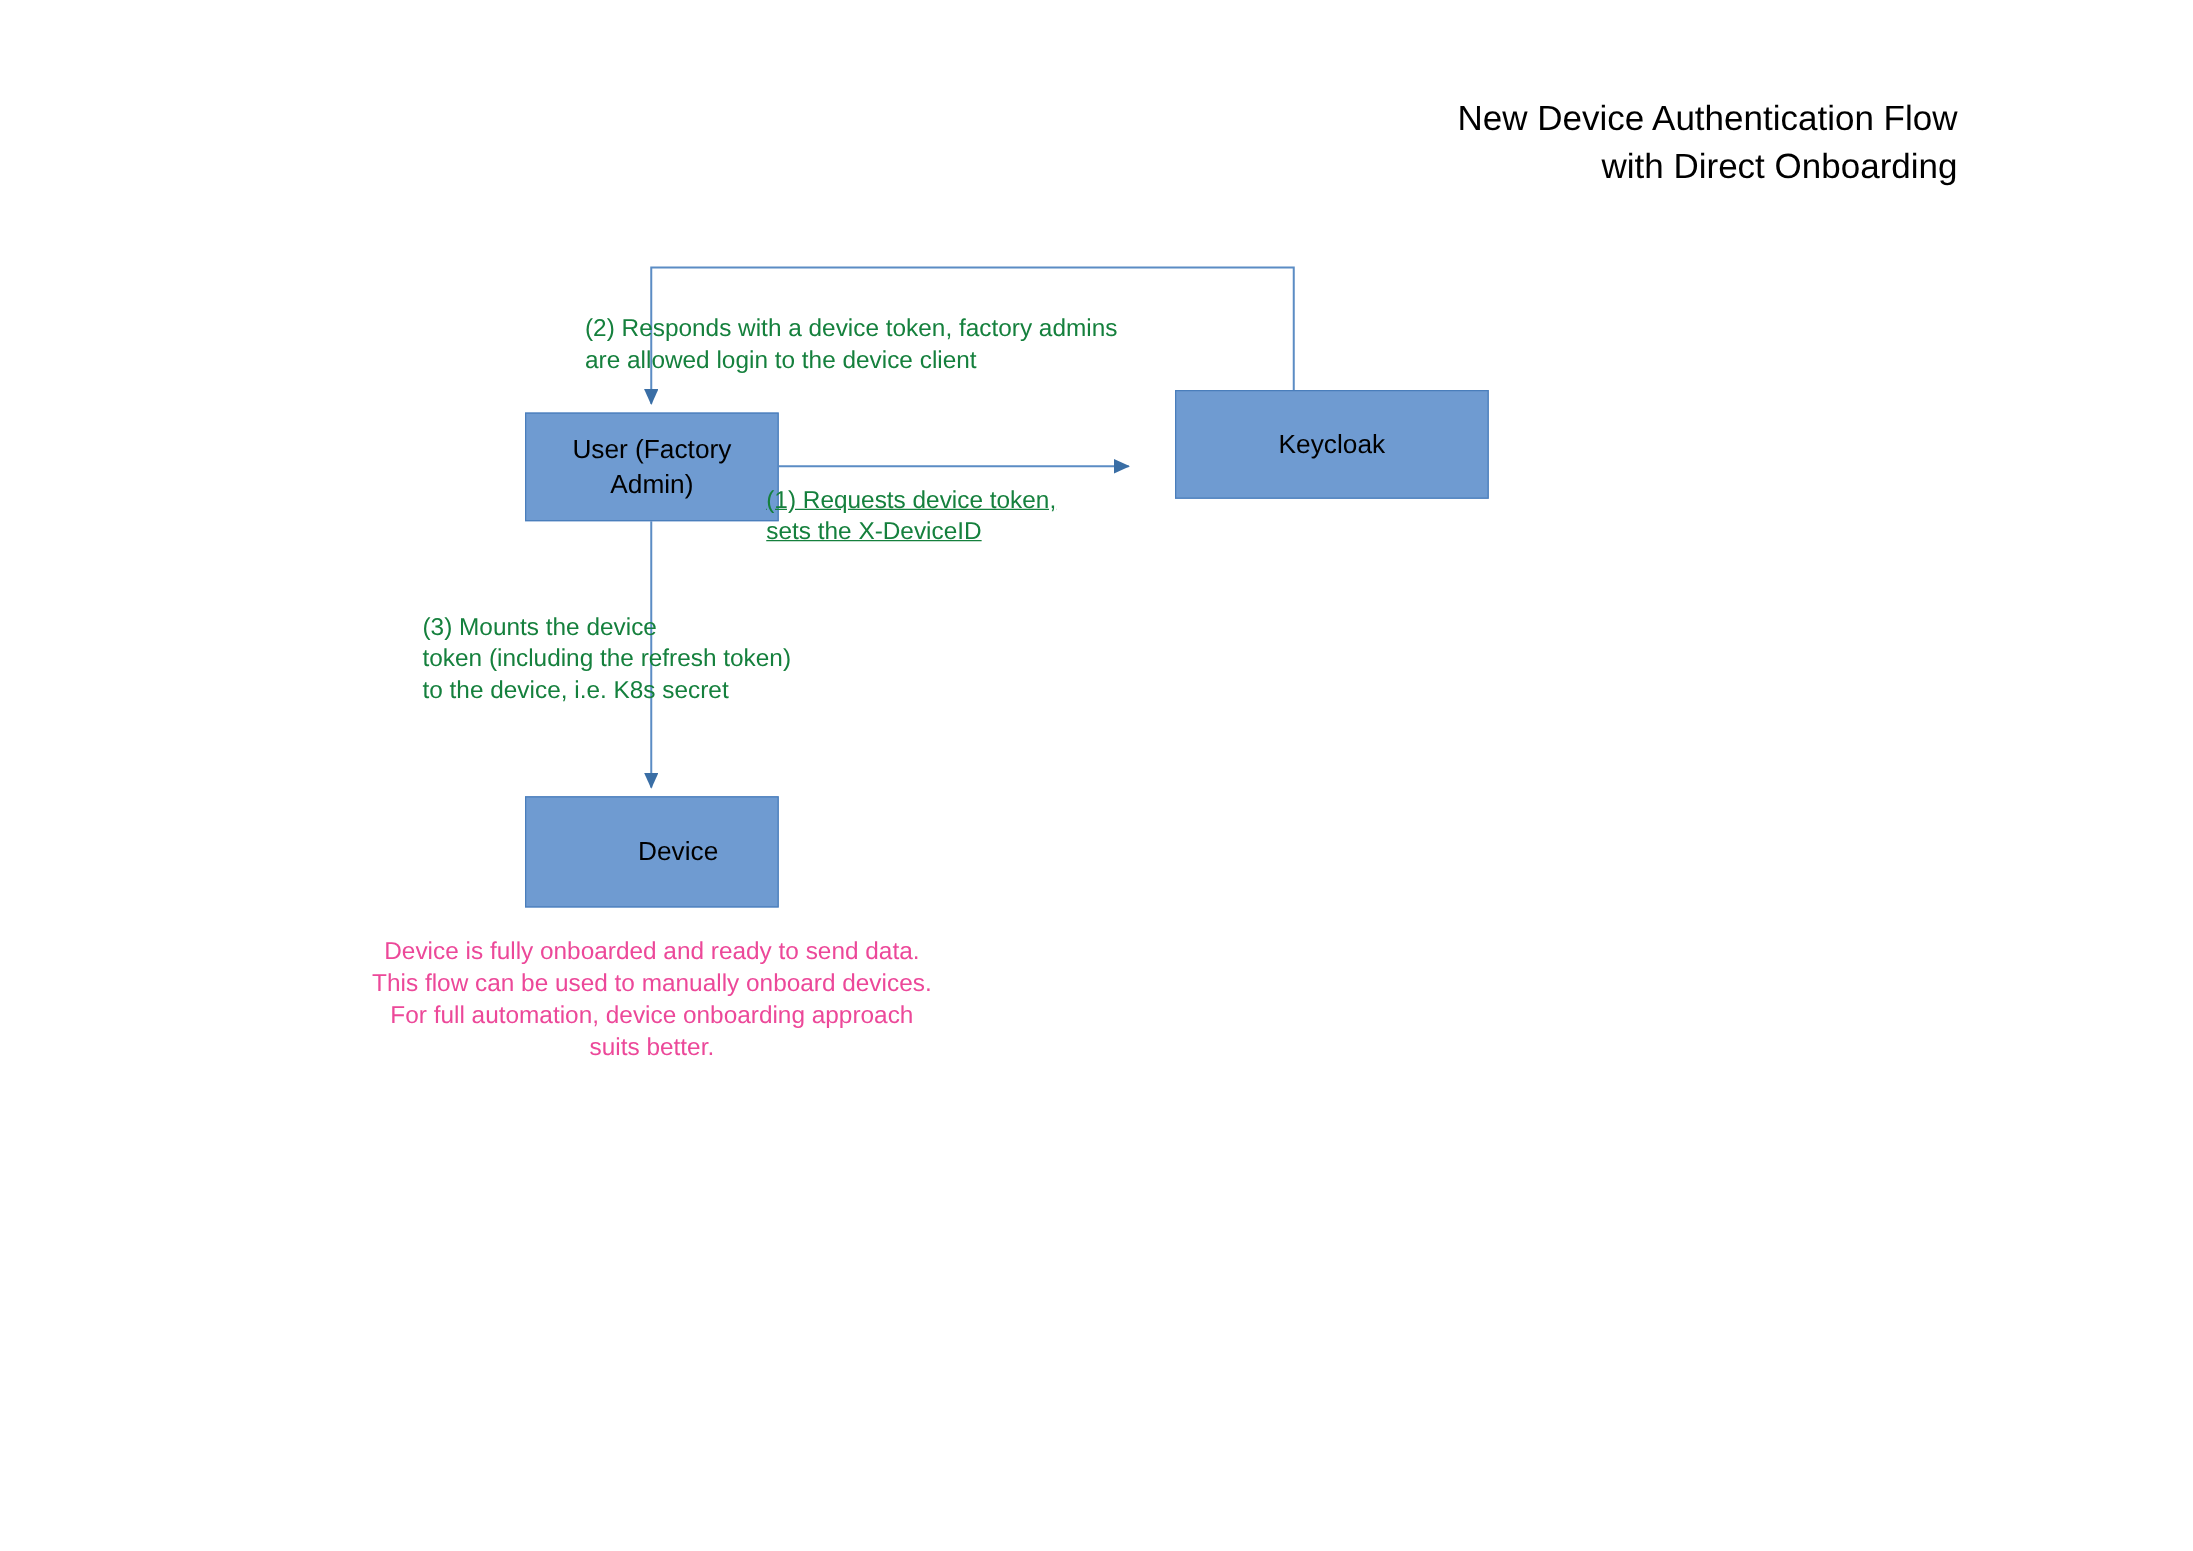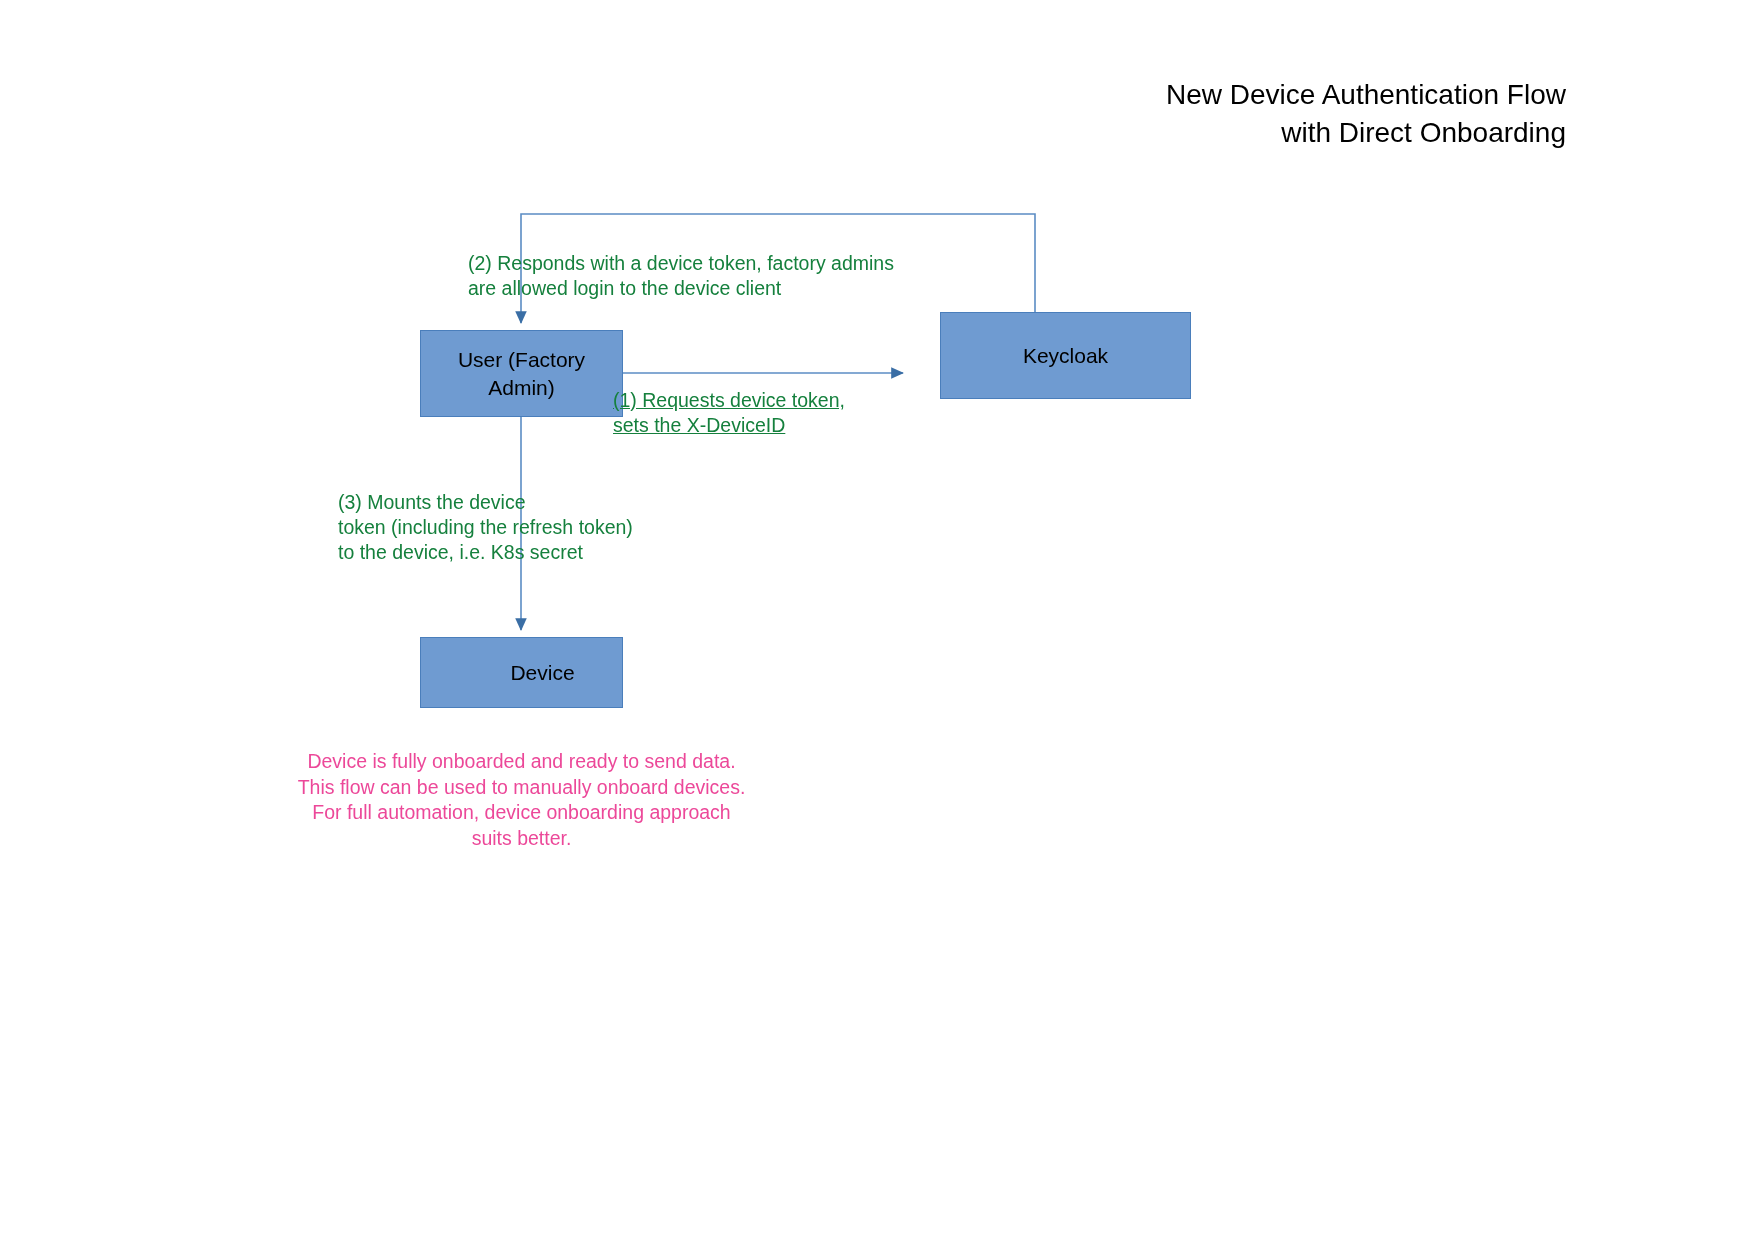--- a/index.html
+++ b/index.html
@@ -54,21 +54,21 @@
     color: #000000;
     font-size: 21px;
     line-height: 28px;
     white-space: pre-line;
     padding: 0 6px;
   }
   .node .node-label { display: block; }
 
   #node-user     { left: 420px; top: 330px; width: 203px; height: 87px; }
   #node-keycloak { left: 910px; top: 312px; width: 251px; height: 87px; margin-left: 30px; }
-  #node-device   { left: 420px; top: 637px; width: 203px; height: 71px; padding-left: 48px; }
+  #node-device   { left: 420px; top: 637px; width: 203px; height: 89px; padding-left: 48px; }
 
   
   .edge-label {
     position: absolute;
     text-align: left;
     font-size: 19.5px;
     line-height: 25px;
     color: #15803d;
     white-space: pre-line;
   }

